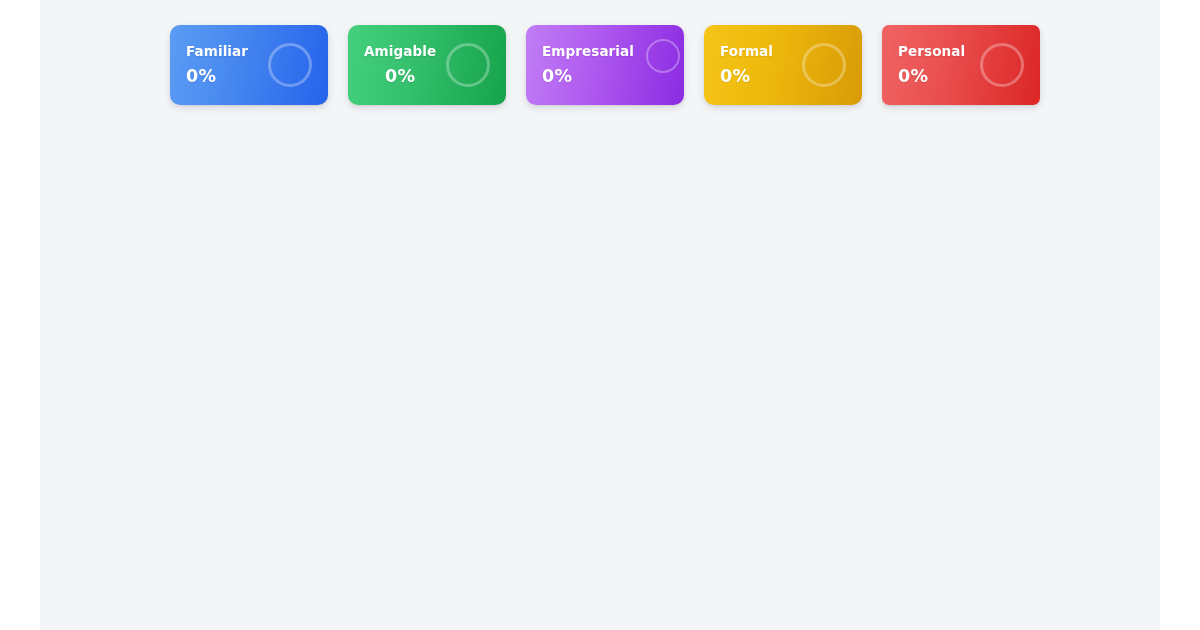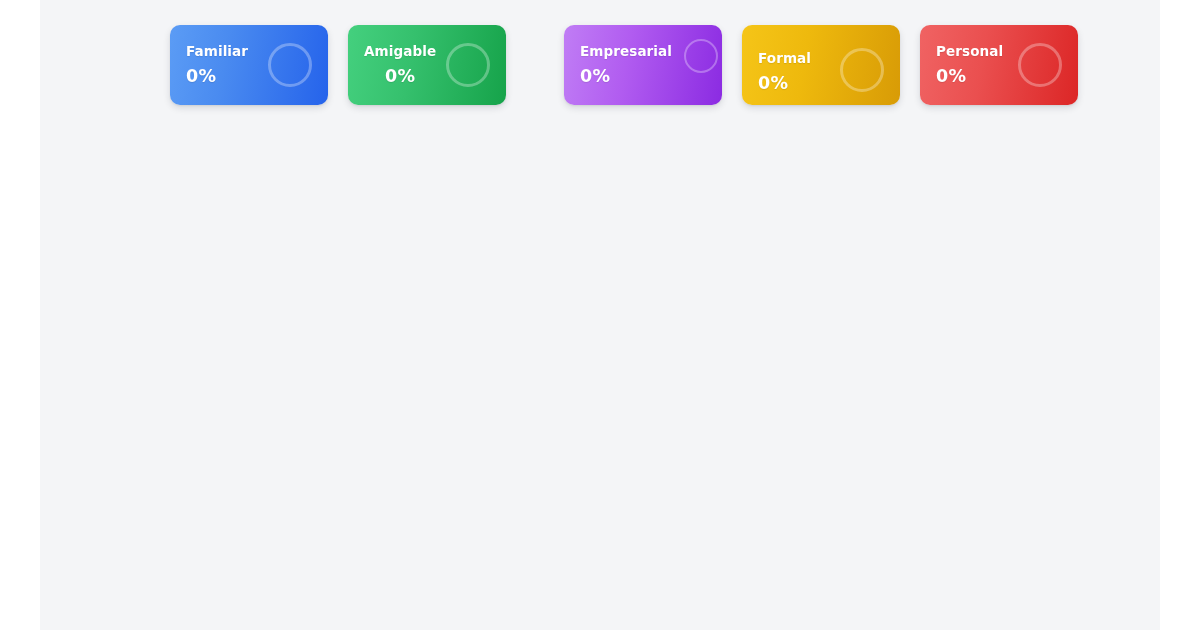--- a/index.html
+++ b/index.html
@@ -86,36 +86,36 @@
   .ring {
     flex: 0 0 auto;
     width: 44px;
     height: 44px;
     border-radius: 50%;
     border: 3px solid rgba(255, 255, 255, 0.30);
     box-sizing: border-box;
   }
 
   
-  .stat-card.squeeze { padding-right: 10px; margin-left: 38px; }
+  .stat-card.squeeze { padding-right: 10px; }
   .stat-card.squeeze .card-text { flex: 1 1 auto; }
   .stat-card.squeeze .ring {
     width: 34px;
     height: 34px;
     border-width: 2.5px;
     margin-right: -6px;
     margin-bottom: 18px;
   }
 
   
   .grad-blue   { background: linear-gradient(100deg, #5b9cf5 0%, #4a8bf0 35%, #2563eb 100%); }
   .grad-green  { background: linear-gradient(100deg, #44d07e 0%, #35c06d 40%, #16a34a 100%); text-align: center; }
   .grad-purple { background: linear-gradient(100deg, #c07df5 0%, #b15cf0 40%, #8b2be2 100%); }
-  .grad-amber  { background: linear-gradient(100deg, #f5c518 0%, #eeb90d 40%, #d89b06 100%); align-items: flex-end; }
-  .grad-red    { background: linear-gradient(100deg, #f06363 0%, #ea4f4f 40%, #dc2626 100%); }
+  .grad-amber  { background: linear-gradient(100deg, #f5c518 0%, #eeb90d 40%, #d89b06 100%); }
+  .grad-red    { background: linear-gradient(100deg, #f06363 0%, #ea4f4f 40%, #dc2626 100%); border-radius: 7px; }
 </style>
 </head>
 <body>
 
 <div id="app">
 
   <div class="panel"></div>
 
   <div class="cards-row">
 

